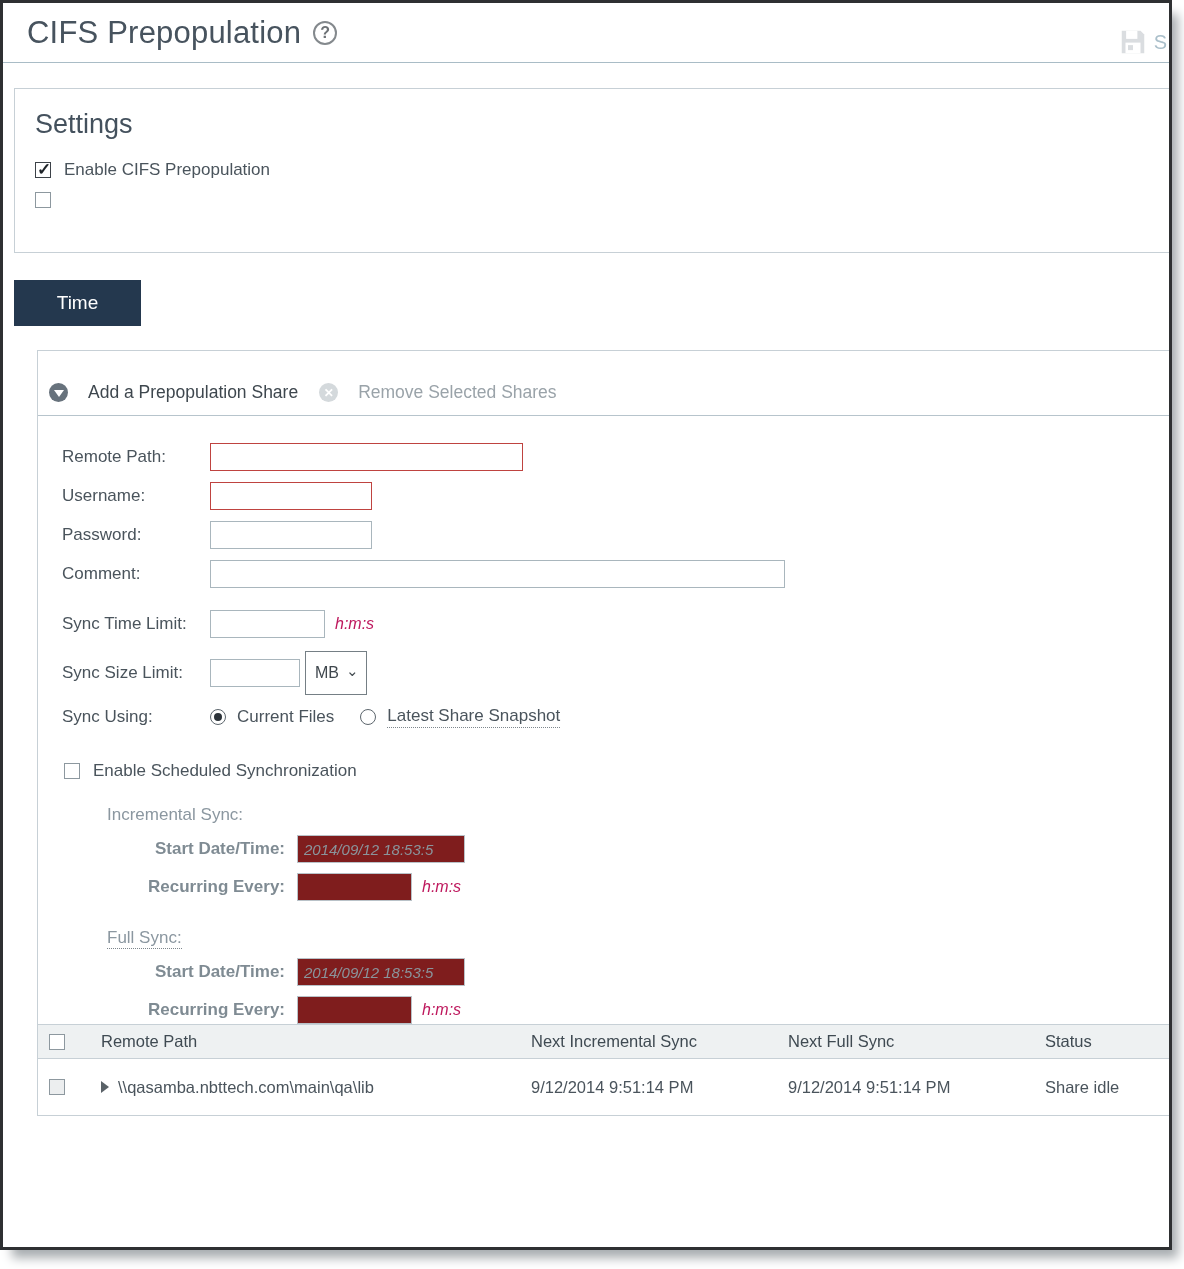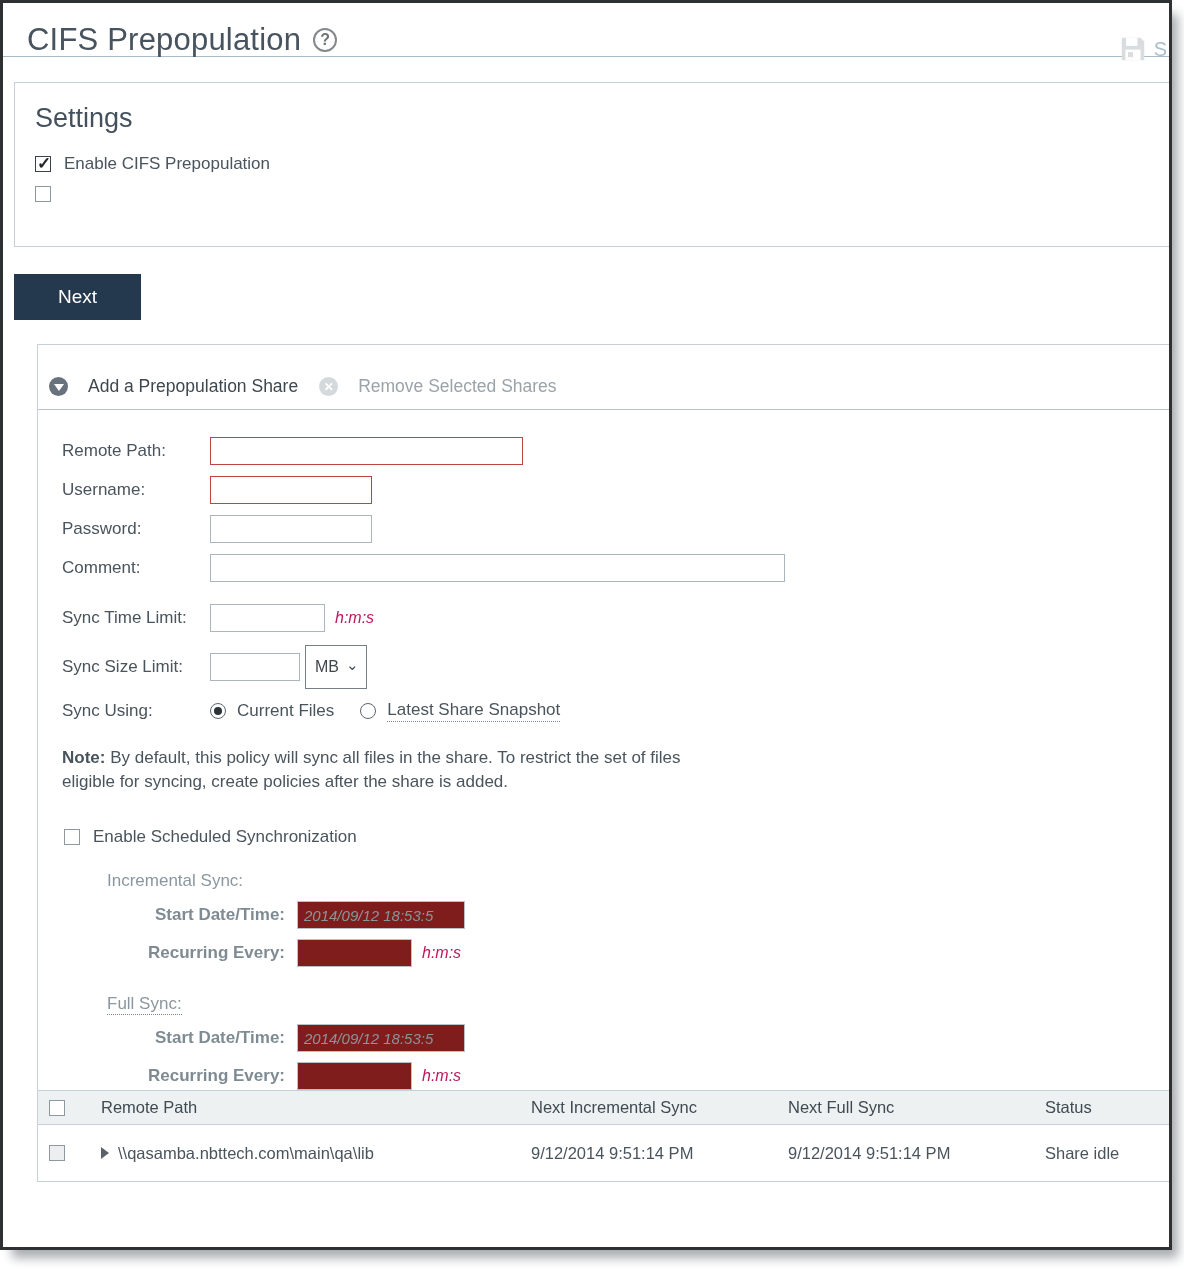--- a/index.html
+++ b/index.html
@@ -14,23 +14,22 @@
     width: 1172px; height: 1250px;
     border: 3px solid #2e3032;
     background: #ffffff;
     overflow: hidden;
     box-shadow: 9px 11px 10px -3px #a8adb0;
   }
 
   
   .page-header {
     position: relative;
-    height: 47px;
+    height: 60px;
     border-bottom: 1px solid #a9bcc6;
-    margin-top: 7px;
   }
   .page-title {
     position: absolute; left: 24px; top: 12px;
     font-size: 31px; font-weight: 400; color: #47535e;
     letter-spacing: 0.2px;
   }
   .help-icon {
     display: inline-block; vertical-align: middle;
     width: 24px; height: 24px; margin-left: 12px; margin-top: -4px;
     border: 2px solid #84898d; border-radius: 50%;
@@ -197,21 +196,21 @@
     <div class="settings-heading">Settings</div>
     <div class="cb-row">
       <span class="cb checked" role="checkbox" aria-checked="true"></span>
       <span>Enable CIFS Prepopulation</span>
     </div>
     <div class="cb-row">
       <span class="cb" role="checkbox" aria-checked="false"></span>
     </div>
   </div>
 
-  <button class="apply-btn">Next</button>
+  <button class="apply-btn">Time</button>
 
   <div class="main-panel">
 
     <div class="toolbar">
       <span class="tool-link add">
         <span class="circle-icon dark">
           <span class="tri-down"></span>
         </span>
         <span>Add a Prepopulation Share</span>
       </span>
@@ -261,21 +260,20 @@
       </div>
 
       <div class="radio-row">
         <span style="width:148px;flex:0 0 148px">Sync Using:</span>
         <span class="radio checked" role="radio" aria-checked="true"></span>
         <span class="radio-lbl">Current Files</span>
         <span class="radio" role="radio" aria-checked="false"></span>
         <span class="radio-lbl dotted-u">Latest Share Snapshot</span>
       </div>
 
-      <p class="note"><b>Note:</b><span> By default, this policy will sync all files in the share. To restrict the set of files eligible for syncing, create policies after the share is added.</span></p>
 
       <div class="cb-row sched-enable">
         <span class="cb" role="checkbox" aria-checked="false"></span>
         <span>Enable Scheduled Synchronization</span>
       </div>
 
       <div class="sched-section">
 
         <div class="sched-head inc">Incremental Sync:</div>
 

